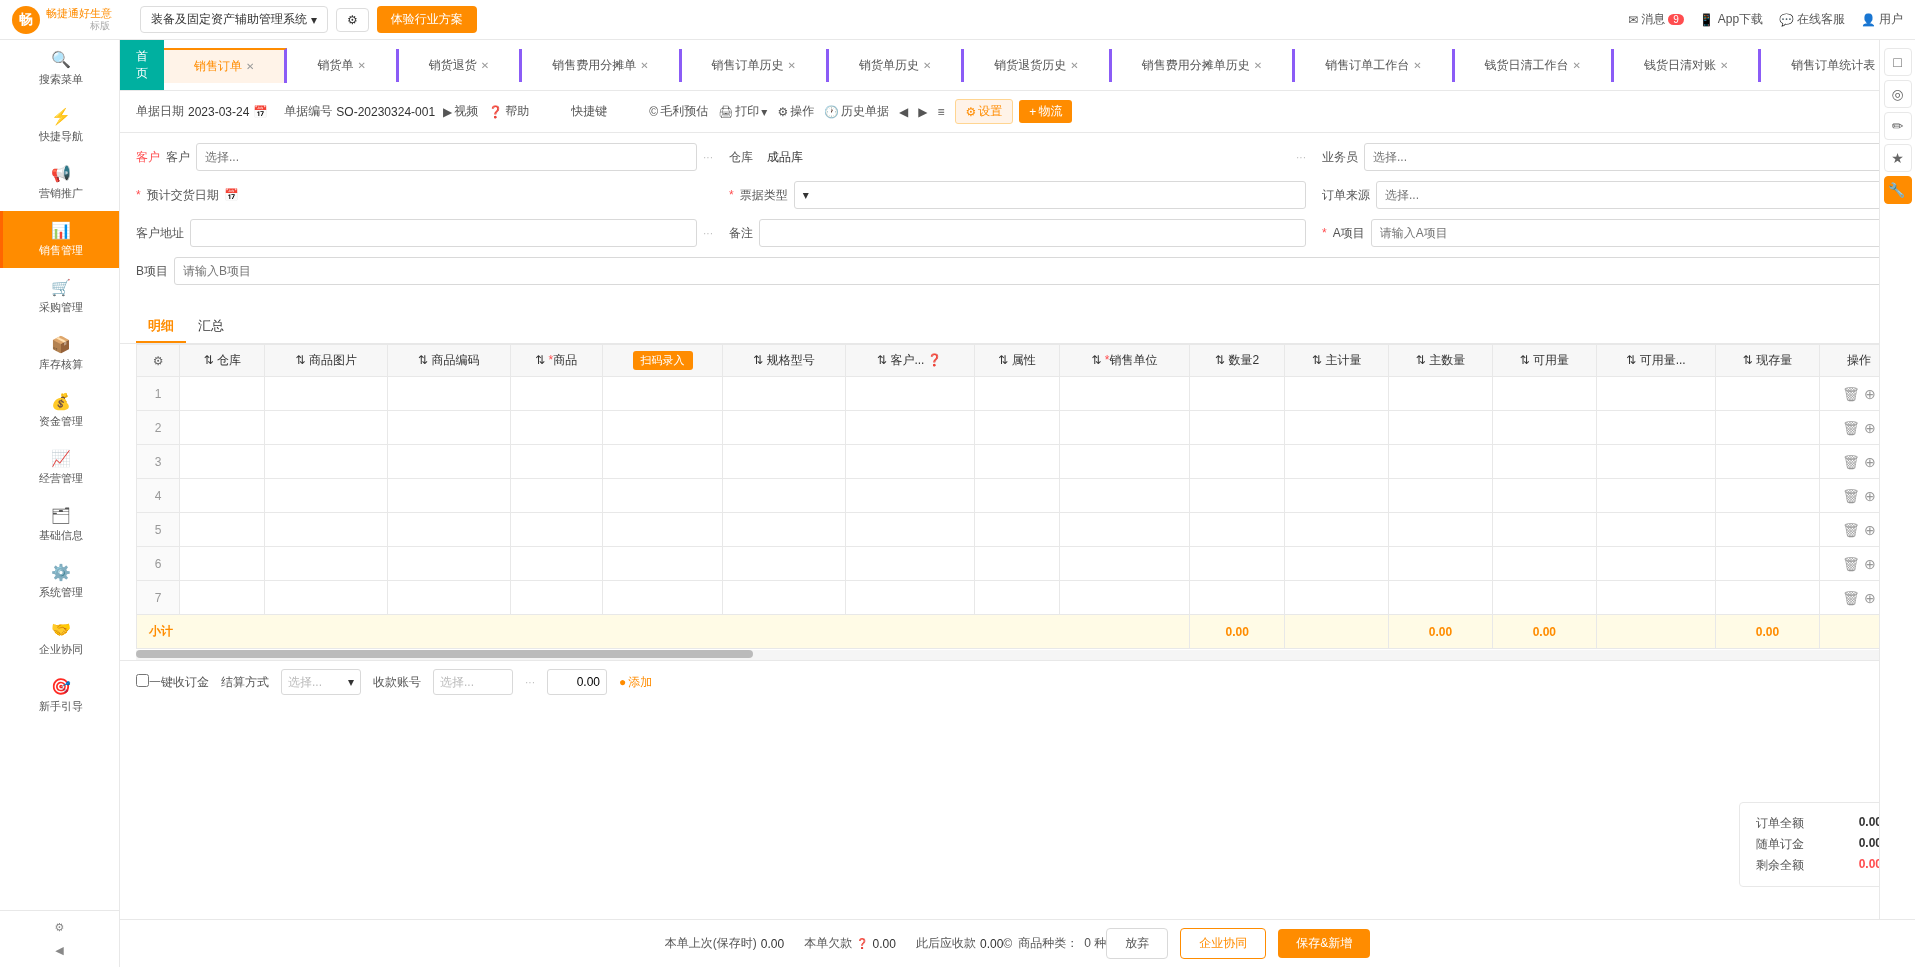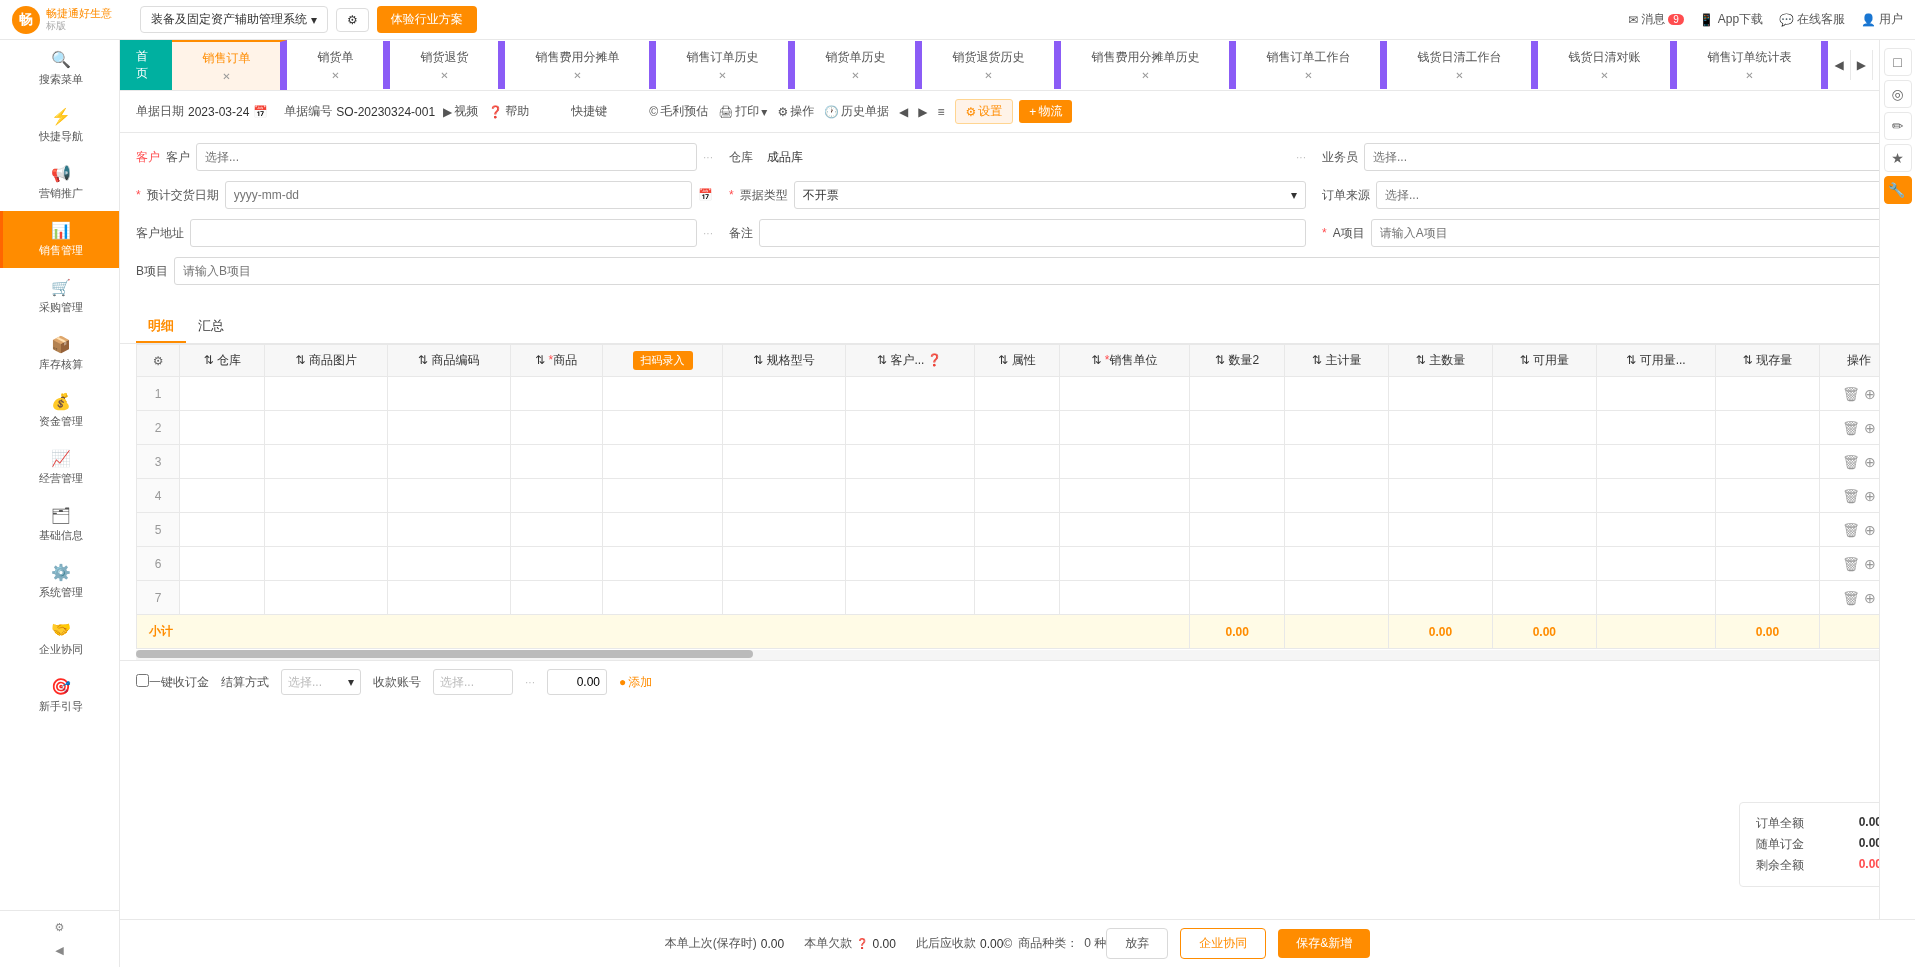--- a/index.html
+++ b/index.html
@@ -34,21 +34,21 @@
     .sidebar-item.active { background: #ff8c00; color: #fff; border-left-color: #ff6600; }
     .sidebar-item .icon { font-size: 16px; }
     .sidebar-bottom { margin-top: auto; display: flex; flex-direction: column; align-items: center; padding: 10px 0; gap: 10px; border-top: 1px solid #e8e8e8; }
     .sidebar-bottom span { font-size: 11px; color: #888; cursor: pointer; }
 
     
     .content-area { flex: 1; display: flex; flex-direction: column; overflow: hidden; }
 
     
     .tab-bar { background: #fff; display: flex; align-items: center; border-bottom: 1px solid #e8e8e8; min-height: 38px; overflow: hidden; }
-    .tab-item { padding: 8px 30px; font-size: 12px; cursor: pointer; white-space: nowrap; border-right: 7px solid #8b5cf6; display: flex; align-items: center; gap: 4px; color: #555; flex-direction: column; }
+    .tab-item { padding: 8px 30px; font-size: 12px; cursor: pointer; white-space: nowrap; border-right: 3px solid #8b5cf6; display: flex; align-items: center; gap: 4px; color: #555; }
     .tab-item.active { background: #fff3e8; color: #ff8c00; border-top: 2px solid #ff8c00; }
     .tab-item .close-btn { color: #999; font-size: 10px; }
     .tab-home { background: #00b0a0; color: #fff; padding: 8px 16px; font-size: 12px; }
     .tab-nav-btn { padding: 8px 6px; cursor: pointer; color: #555; border-right: 1px solid #e8e8e8; }
 
     
     .form-area { background: #fff; padding: 0; overflow-y: auto; flex: 1; }
 
     
     .form-header { display: flex; align-items: center; padding: 8px 16px; border-bottom: 1px solid #e8e8e8; gap: 8px; justify-content: flex-start; }
@@ -132,21 +132,21 @@
   </style>
 </head>
 <body>
 
 <div class="top-bar">
   <div class="top-bar-left">
     <div class="logo-area">
       <div class="logo-icon">畅</div>
       <div class="logo-text">
         <div>畅捷通好生意</div>
-        <div style="font-size:10px;color:#aaa;">标版</div>
+        <div style="font-size:10px;color:#aaa;margin-left:44px;">标版</div>
       </div>
     </div>
     <div class="system-selector">
       <span>装备及固定资产辅助管理系统</span>
       <span>▾</span>
     </div>
     <div class="system-selector">⚙</div>
     <button class="btn-solution">体验行业方案</button>
   </div>
   <div class="top-bar-right">
@@ -365,28 +365,26 @@
             <label>业务员</label>
             <input class="form-input" type="text" placeholder="选择..." style="">
             <span class="ellipsis-btn">···</span>
           </div>
         </div>
 
         <div class="form-row">
           <div class="form-field">
             <label style="color:#ff4d4f;">*</label>
             <label>预计交货日期</label>
-            <input class="form-input form-input-wide" type="text" placeholder="yyyy-mm-dd" style="">
             <span style="color:#bbb;">📅</span>
           </div>
           <div class="form-field">
             <label style="color:#ff4d4f;">*</label>
             <label>票据类型</label>
             <div class="form-select" style="flex:1;">
-              <span style="flex:1;">不开票</span>
               <span>▾</span>
             </div>
           </div>
           <div class="form-field">
             <label>订单来源</label>
             <input class="form-input" type="text" placeholder="选择..." style="">
             <span class="ellipsis-btn">···</span>
           </div>
         </div>
 

